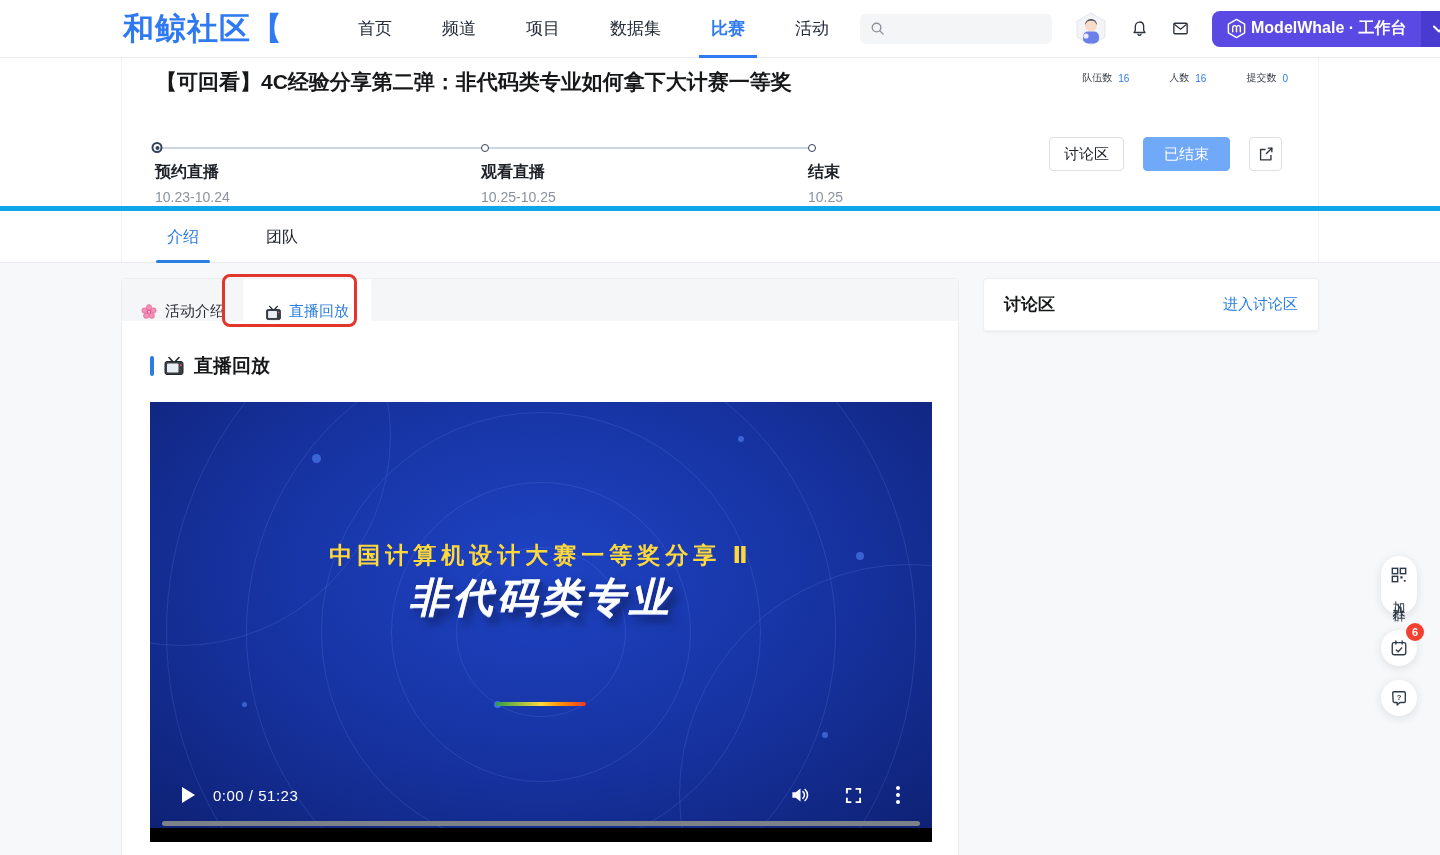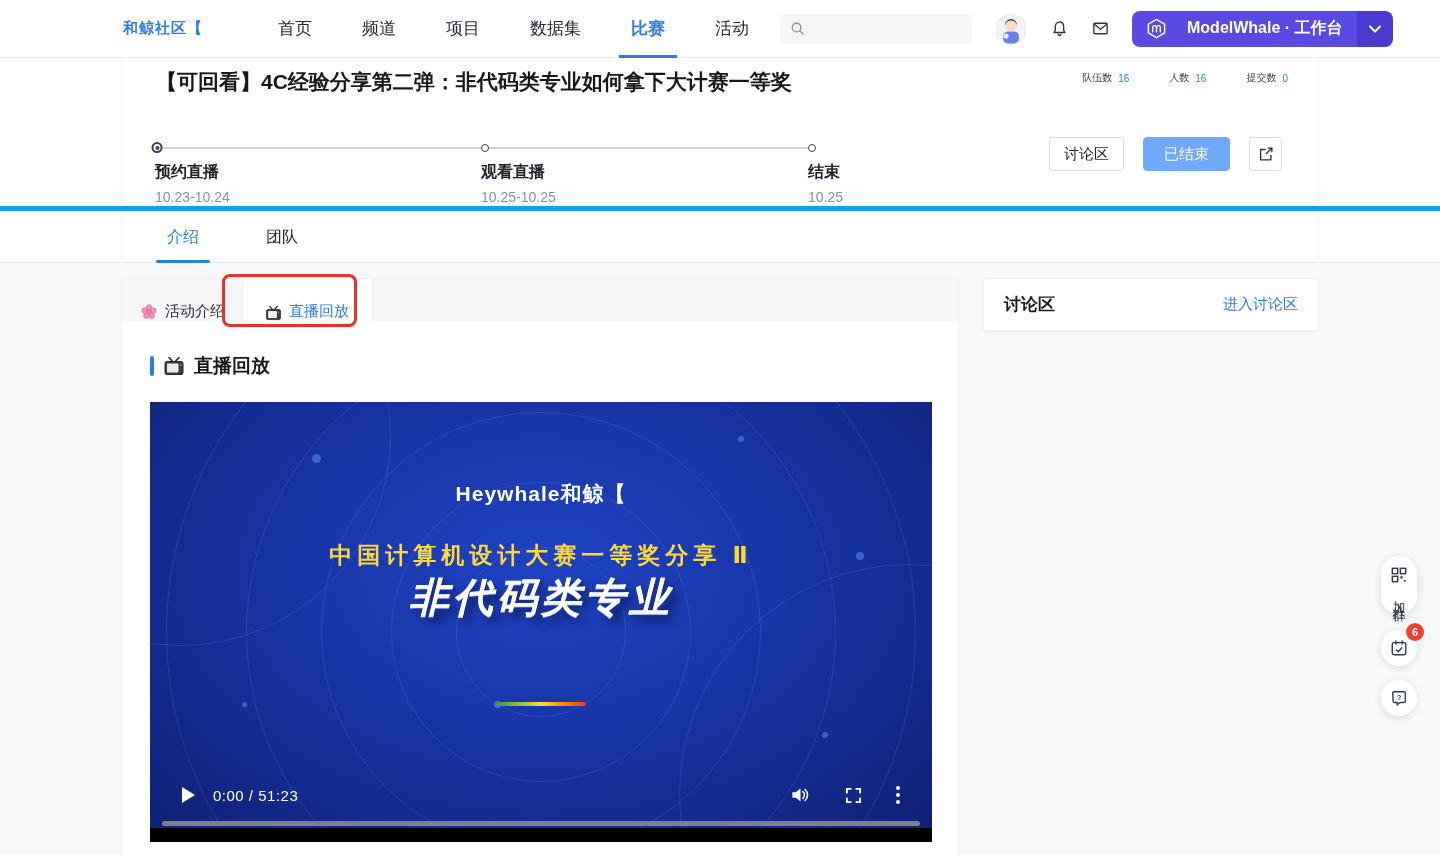--- a/index.html
+++ b/index.html
@@ -2,31 +2,31 @@
 <html><head>
 <meta charset="utf-8">
 <style>
   * { margin:0; padding:0; box-sizing:border-box; }
   html,body { width:1440px; height:855px; }
   body { font-family:"Liberation Sans","DejaVu Sans",sans-serif; background:#f7f8fa; color:#1d2129; overflow:hidden; }
   .page { position:relative; width:1440px; height:855px; }
 
   
   .topbar { height:58px; background:#fff; border-bottom:1px solid #e9ebee; display:flex; align-items:center; padding:0 96px 0 123px; position:relative; z-index:20; }
-  .logo { font-size:15px; font-weight:700; color:#2f7af0; letter-spacing:1px; margin-right:50px; cursor:pointer; white-space:nowrap; }
+  .logo { font-size:31px; font-weight:700; color:#2f7af0; letter-spacing:1px; margin-right:50px; cursor:pointer; white-space:nowrap; }
   .mainnav { display:flex; align-items:center; height:58px; }
   .nav-item { position:relative; height:58px; line-height:58px; padding:0 25px; font-size:17px; color:#252b3a; cursor:pointer; text-decoration:none; white-space:nowrap; }
   .nav-item.active { color:#2f7af0; font-weight:600; }
   .nav-item.active::after { content:""; position:absolute; left:50%; transform:translateX(-50%); bottom:0; width:58px; height:3px; background:#2f7af0; }
   .search { margin-left:6px; width:192px; height:30px; background:#f4f5f6; border-radius:6px; display:flex; align-items:center; padding:0 10px; gap:7px; }
   .search input { flex:1; border:none; outline:none; background:transparent; font-size:14px; color:#333; min-width:0; }
   .avatar { width:34px; height:34px; margin-left:22px; cursor:pointer; flex:none; }
   .iconbtn { margin-left:22px; cursor:pointer; display:flex; align-items:center; }
   .workbench { margin-left:22px; height:36px; border-radius:8px; overflow:hidden; display:flex; cursor:pointer; flex:none; }
-  .wb-main { background:#5b49e3; color:#fff; display:flex; align-items:center; gap:20px; padding:0 14px; font-size:16px; font-weight:700; white-space:nowrap; }
+  .wb-main { background:#5b49e3; color:#fff; display:flex; align-items:center; gap:4px; padding:0 14px; font-size:16px; font-weight:700; white-space:nowrap; }
   .wb-caret { width:36px; background:#4a3bd0; display:flex; align-items:center; justify-content:center; }
 
   .inner { width:1198px; margin:0 auto; position:relative; }
 
   
   .title-card { background:#fff; height:153px; border-bottom:5px solid #0ea5e9; }
   .title-card .inner { height:100%; border-left:1px solid #f1f2f4; border-right:1px solid #f1f2f4; }
   .page-title { position:absolute; left:34px; top:10px; font-size:21px; font-weight:700; color:#17181a; }
   .stats { position:absolute; right:30px; top:13px; display:flex; gap:40px; font-size:10px; color:#3a3f47; white-space:nowrap;text-align:center; }
   .stat { display:flex; gap:6px; align-items:center; }
@@ -287,21 +287,20 @@
             <div class="ring" style="width:440px;height:440px;"></div>
             <div class="ring" style="width:590px;height:590px;"></div>
             <div class="ring" style="width:750px;height:750px;"></div>
             <div class="ring" style="width:420px;height:420px;left:4%;top:8%;"></div>
             <div class="ring" style="width:460px;height:460px;left:97%;top:92%;"></div>
             <div class="dot" style="left:162px;top:52px;width:9px;height:9px;"></div>
             <div class="dot" style="left:588px;top:34px;width:6px;height:6px;"></div>
             <div class="dot" style="left:706px;top:150px;width:8px;height:8px;"></div>
             <div class="dot" style="left:92px;top:300px;width:5px;height:5px;"></div>
             <div class="dot" style="left:672px;top:330px;width:6px;height:6px;"></div>
-            <div class="v-brand">Heywhale和鲸【</div>
             <div class="v-sub">中国计算机设计大赛一等奖分享 Ⅱ</div>
             <div class="v-big l1">非代码类专业</div>
             <div class="v-linedot"></div>
             <div class="v-line"></div>
           </div>
 
           <div class="controls">
             <div class="play-tri"></div>
             <div class="v-time">0:00 / 51:23</div>
             <div class="ctr-right">

